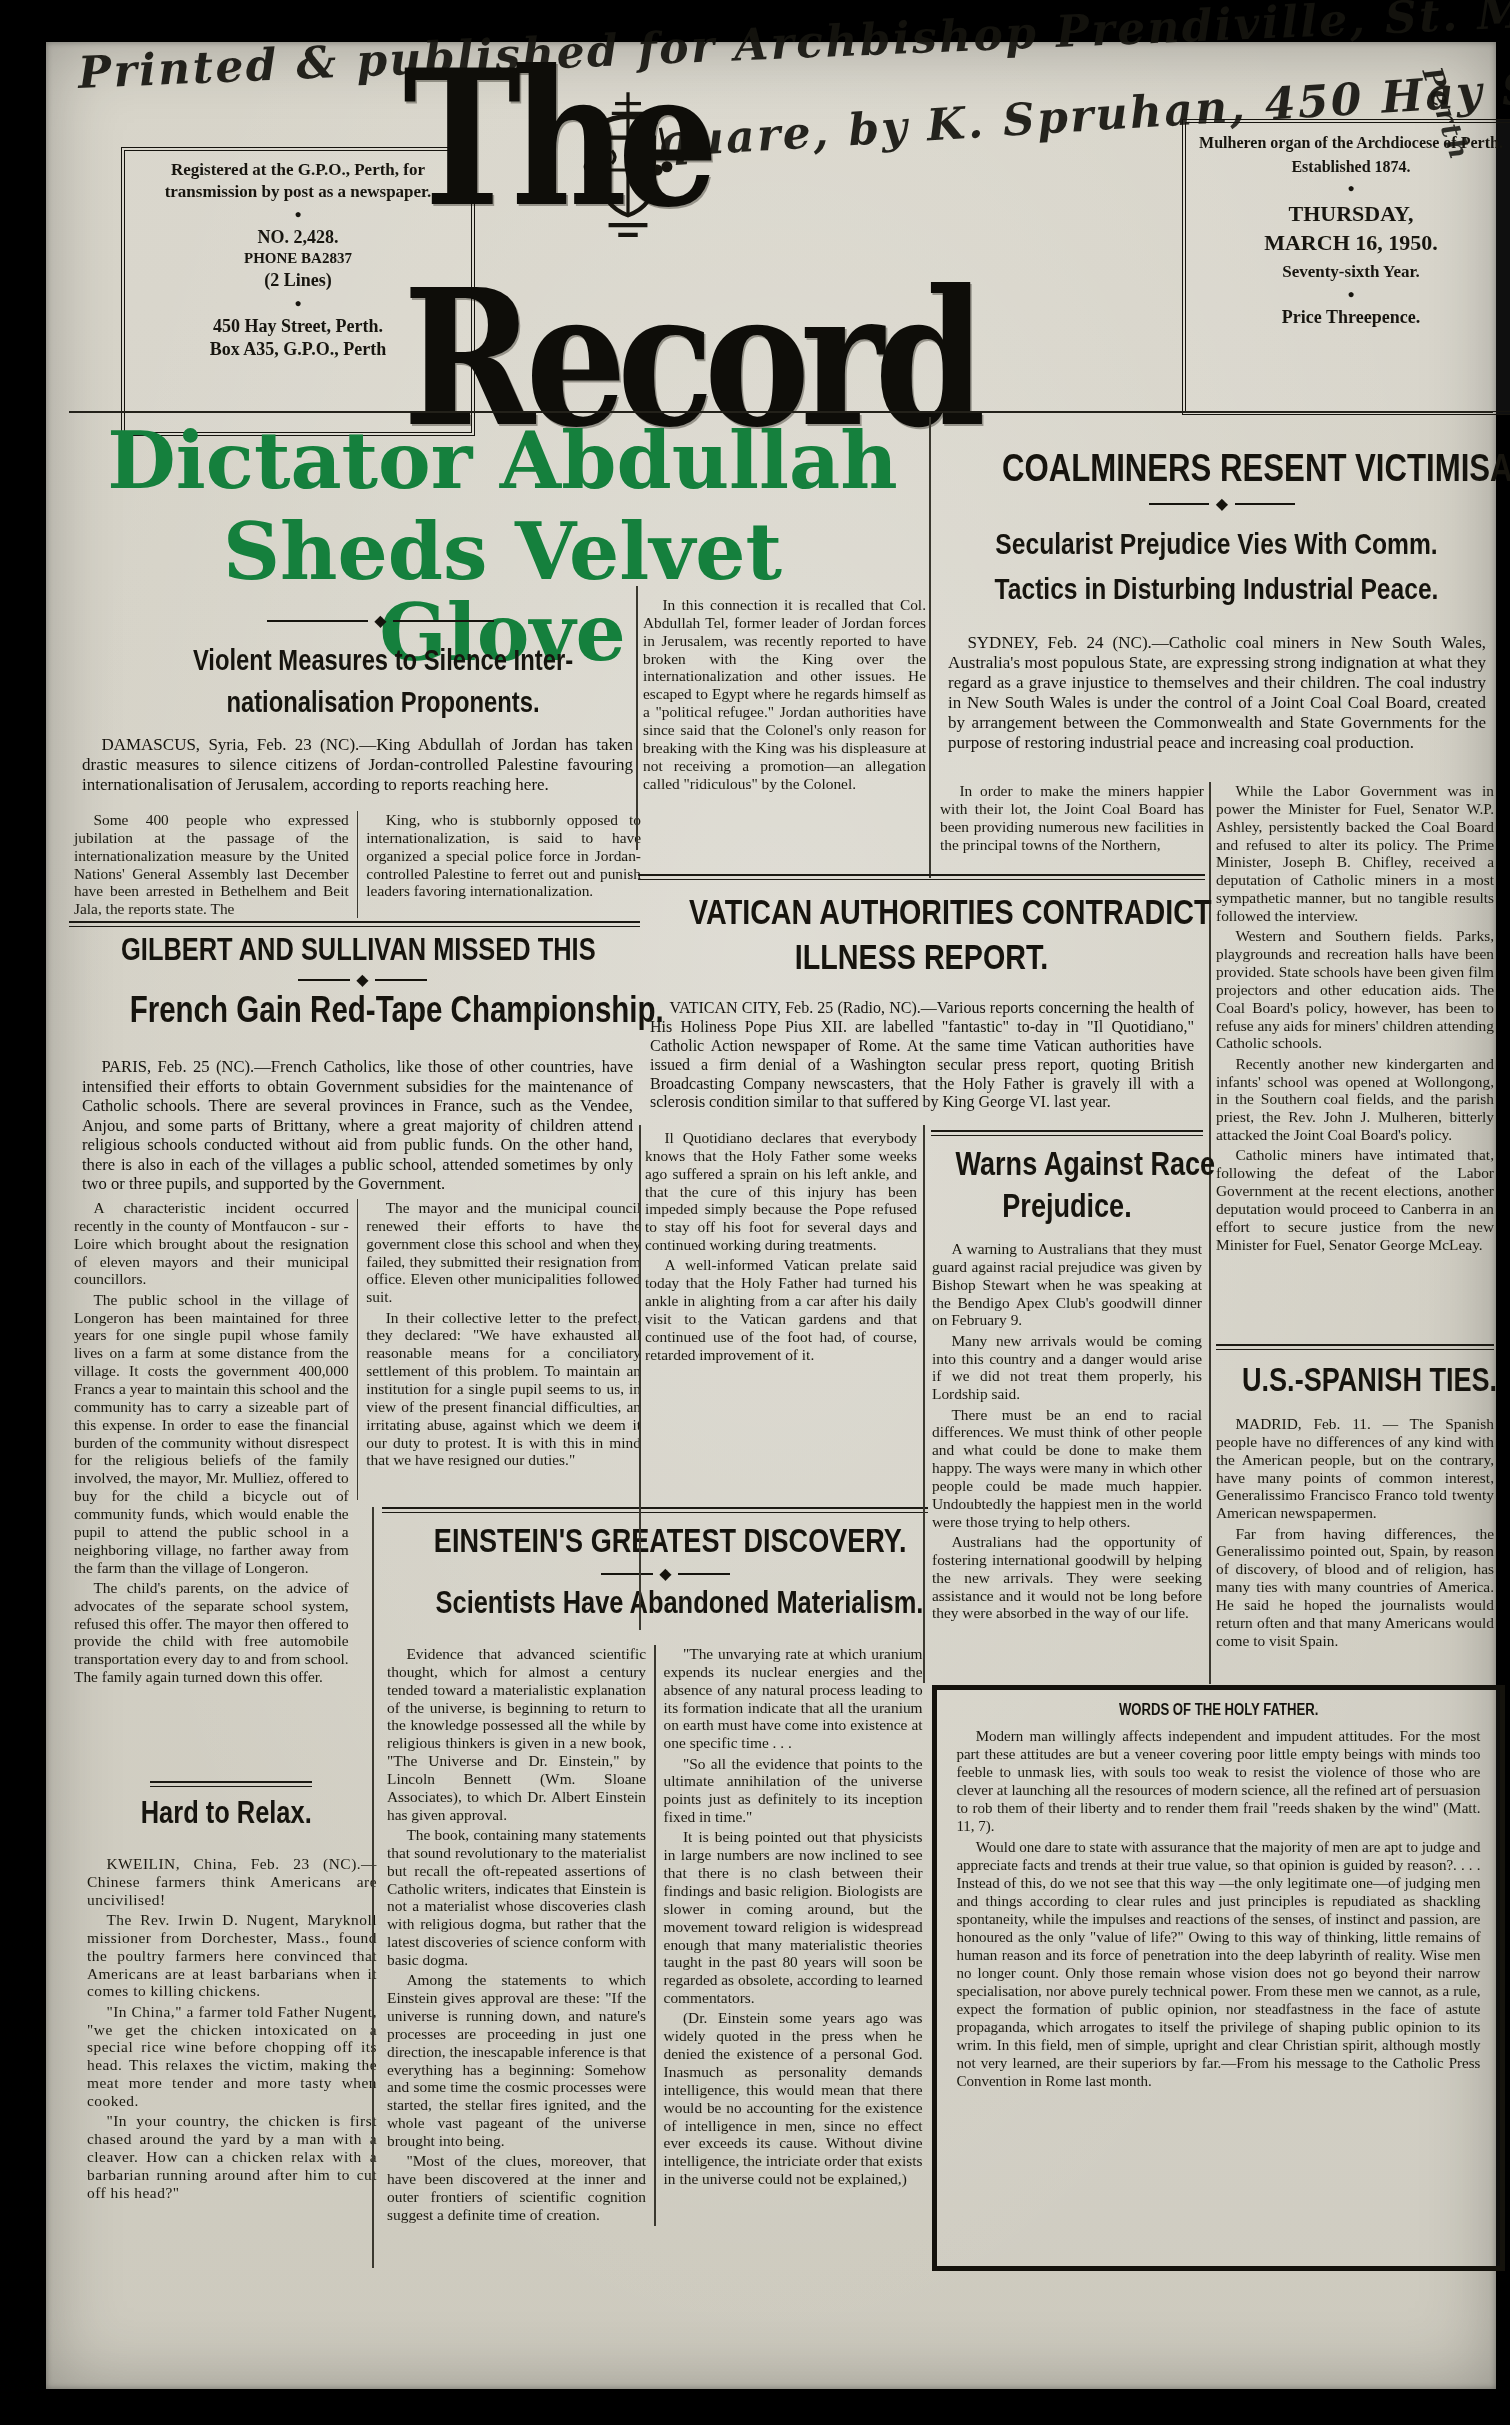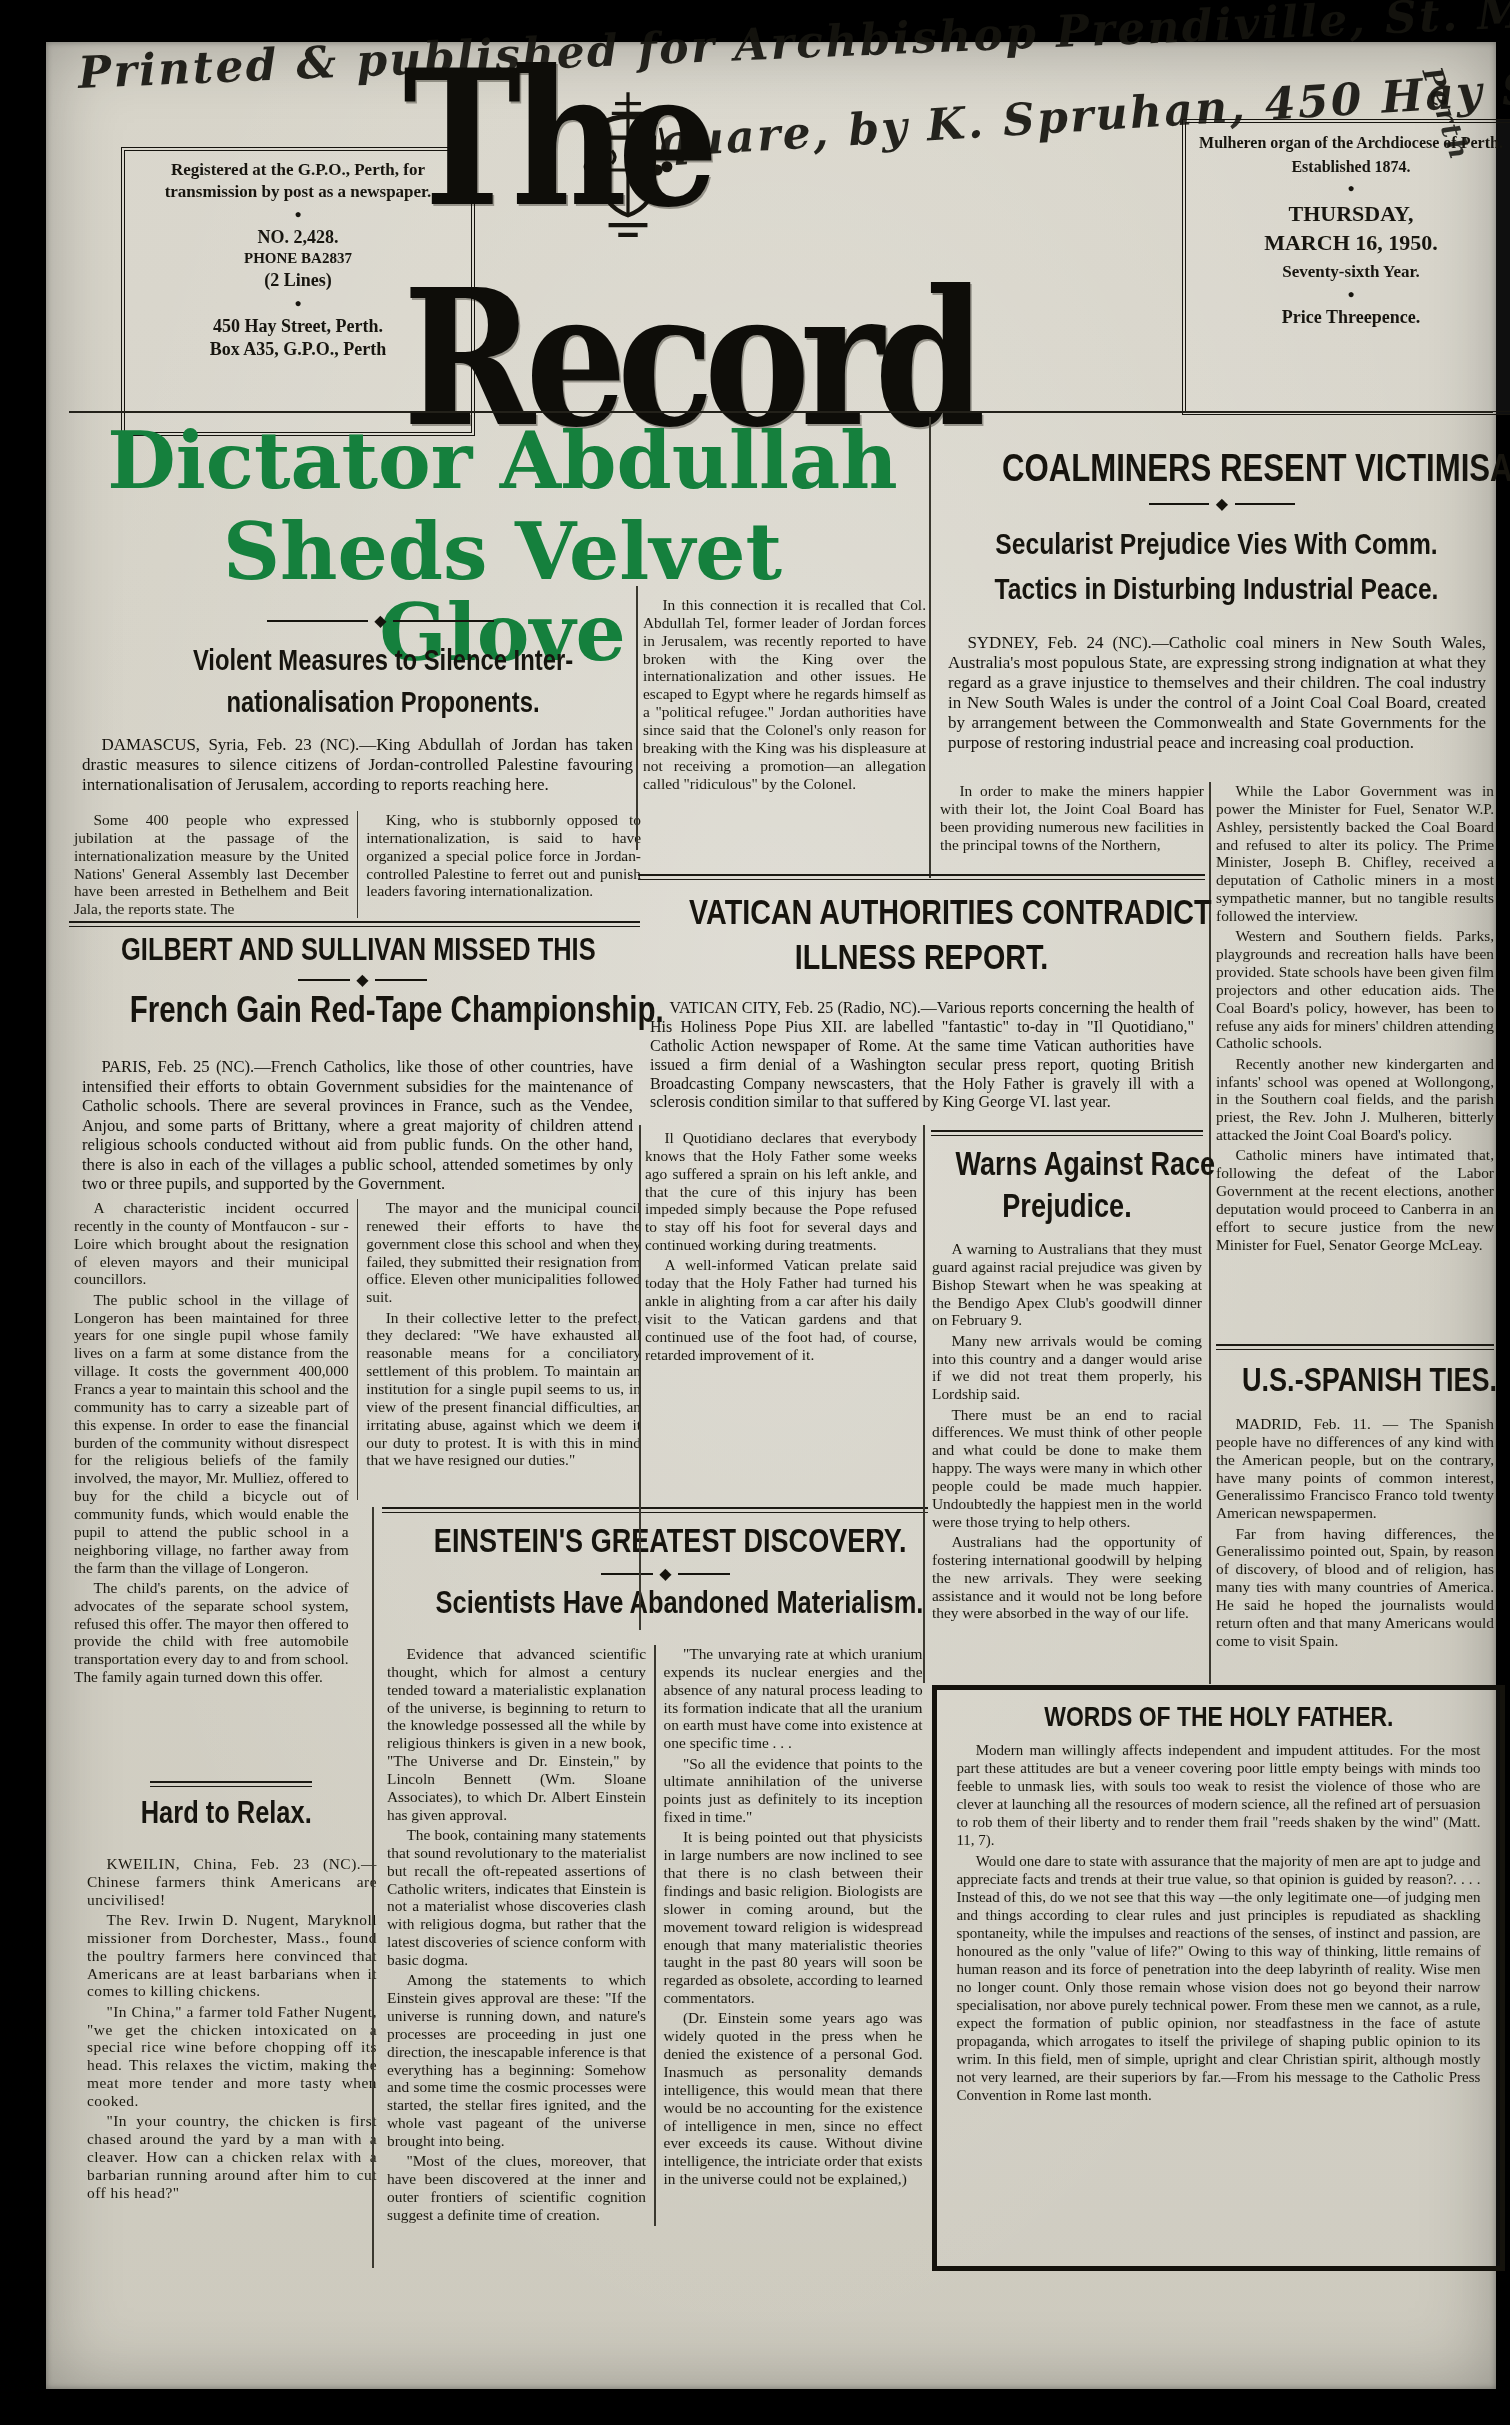--- a/index.html
+++ b/index.html
@@ -247,21 +247,21 @@
   <div class="abs drule" style="left:1216px;top:1344px;width:278px;"></div>
   <div class="abs gothic" style="left:1214px;top:1361px;width:280px;font-size:33px;">
     <span class="gx">U.S.-SPANISH TIES.</span>
   </div>
   <div class="abs bodycol" style="left:1216px;top:1415px;width:278px;">
       <p class="para">MADRID, Feb. 11. — The Spanish people have no differences of any kind with the American people, but on the contrary, have many points of common interest, Generalissimo Francisco Franco told twenty American newspapermen.</p>
       <p class="para">Far from having differences, the Generalissimo pointed out, Spain, by reason of discovery, of blood and of religion, has many ties with many countries of America. He said he hoped the journalists would return often and that many Americans would come to visit Spain.</p>
     </div>
 
   <div class="abs wordsbox" style="left:932px;top:1685px;width:524px;height:557px;">
-    <div class="gothic" style="font-size:28px;margin-bottom:8px;">
+    <div class="gothic" style="font-size:16px;margin-bottom:8px;">
       <span class="gx">WORDS OF THE HOLY FATHER.</span>
     </div>
     <div class="bodycol" style="font-size:15px;line-height:1.2;">
         <p class="para">Modern man willingly affects independent and impudent attitudes.   For the most part these attitudes are but a veneer covering poor little  empty  beings  with minds too feeble to unmask lies, with souls too weak to resist the violence of those who are clever at  launching all the resources of modern science, all the  refined art of persuasion to rob them of their liberty and  to render them frail "reeds shaken by the wind" (Matt. 11, 7).</p>
         <p class="para">Would one dare to state with assurance that the majority of men are apt to judge and appreciate facts and trends at their true value, so that opinion is guided by reason?. . . . Instead of this, do we not see that this way —the only legitimate one—of judging men and things according to clear rules and just principles is repudiated as shackling spontaneity, while the impulses and reactions of the senses, of instinct and passion, are honoured as the only "value of life?"   Owing to this way of thinking, little remains of human reason and its force of penetration into the deep labyrinth of reality.   Wise men no longer count.   Only those remain whose vision does not go beyond their narrow specialisation,  nor above purely technical power.   From these men  we cannot, as a rule, expect the formation of public opinion, nor steadfastness in the face of astute propaganda, which arrogates to itself the privilege of shaping public opinion to its wrim.   In this field, men of simple, upright and clear Christian spirit, although mostly not very learned, are their superiors by far.—From his message to the Catholic Press Convention in Rome last month.</p>
       </div>
   </div>
 
 </div>
 

